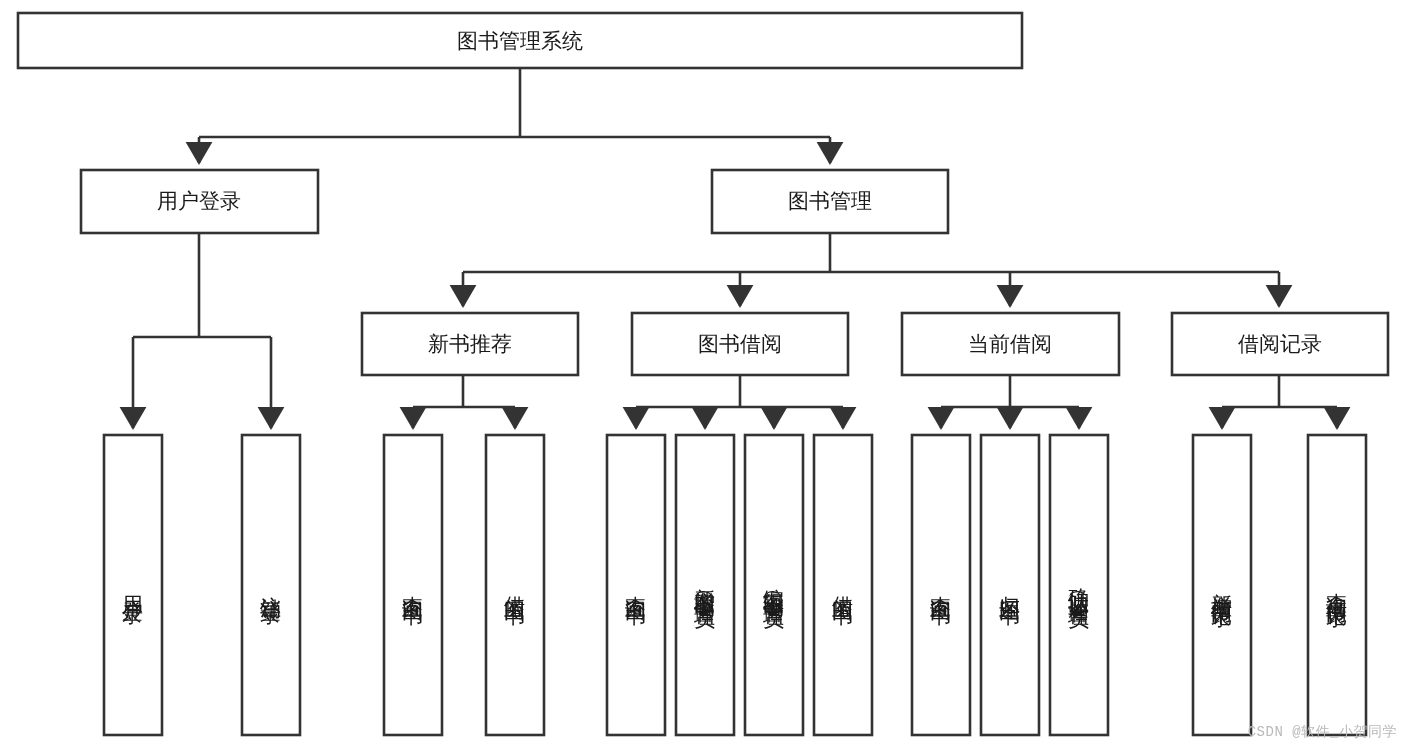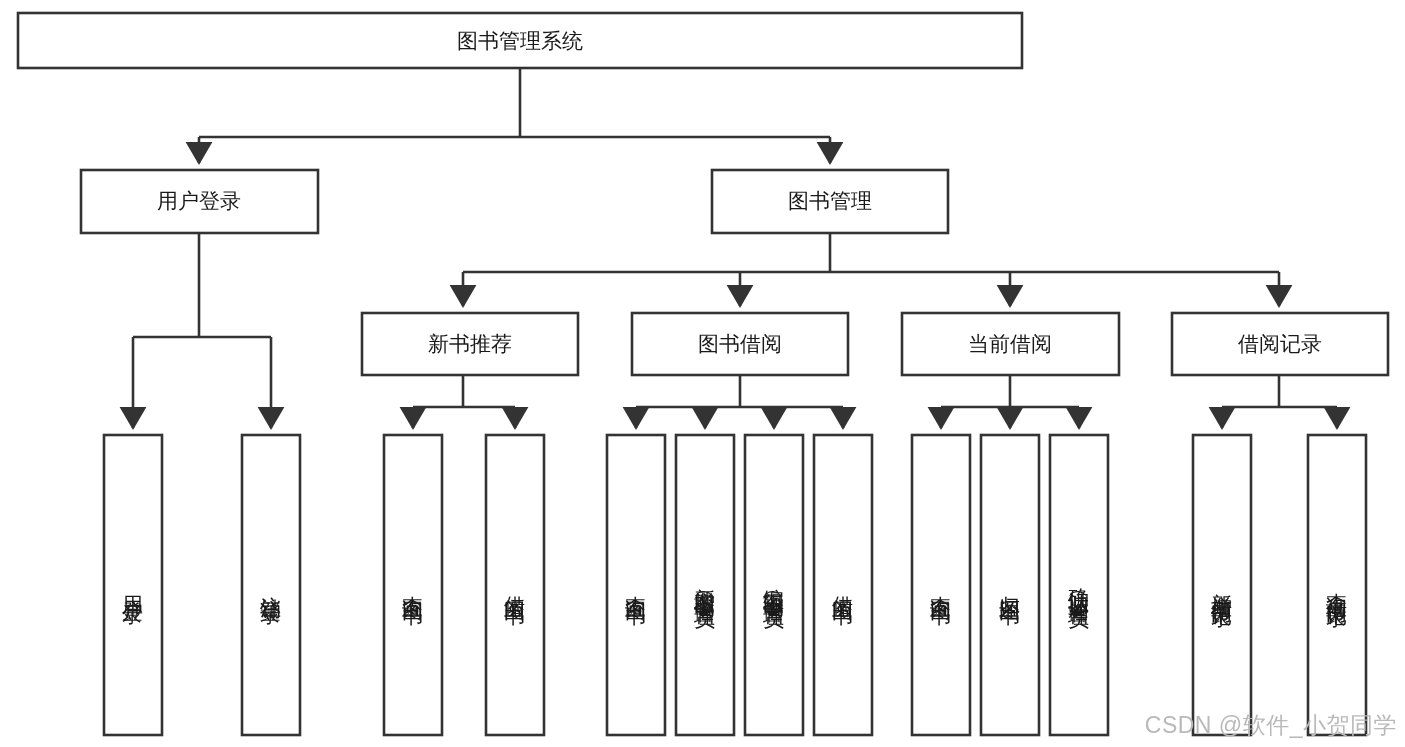--- a/index.html
+++ b/index.html
@@ -52,22 +52,22 @@
     stroke-width: 2.6;
     fill: none;
   }
   .arrow-head {
     fill: #333333;
   }
   .watermark {
     position: absolute;
     right: 8px;
     bottom: 6px;
-    font-family: Liberation Sans, sans-serif;
-    font-size: 23px;
+    font-family: Liberation Mono, monospace;
+    font-size: 14px;
     color: #b9b9b9;
     letter-spacing: 0.5px;
     white-space: nowrap;
     user-select: none;
   }
 </style>
 </head>
 <body>
 
 <div id="diagram-root">

